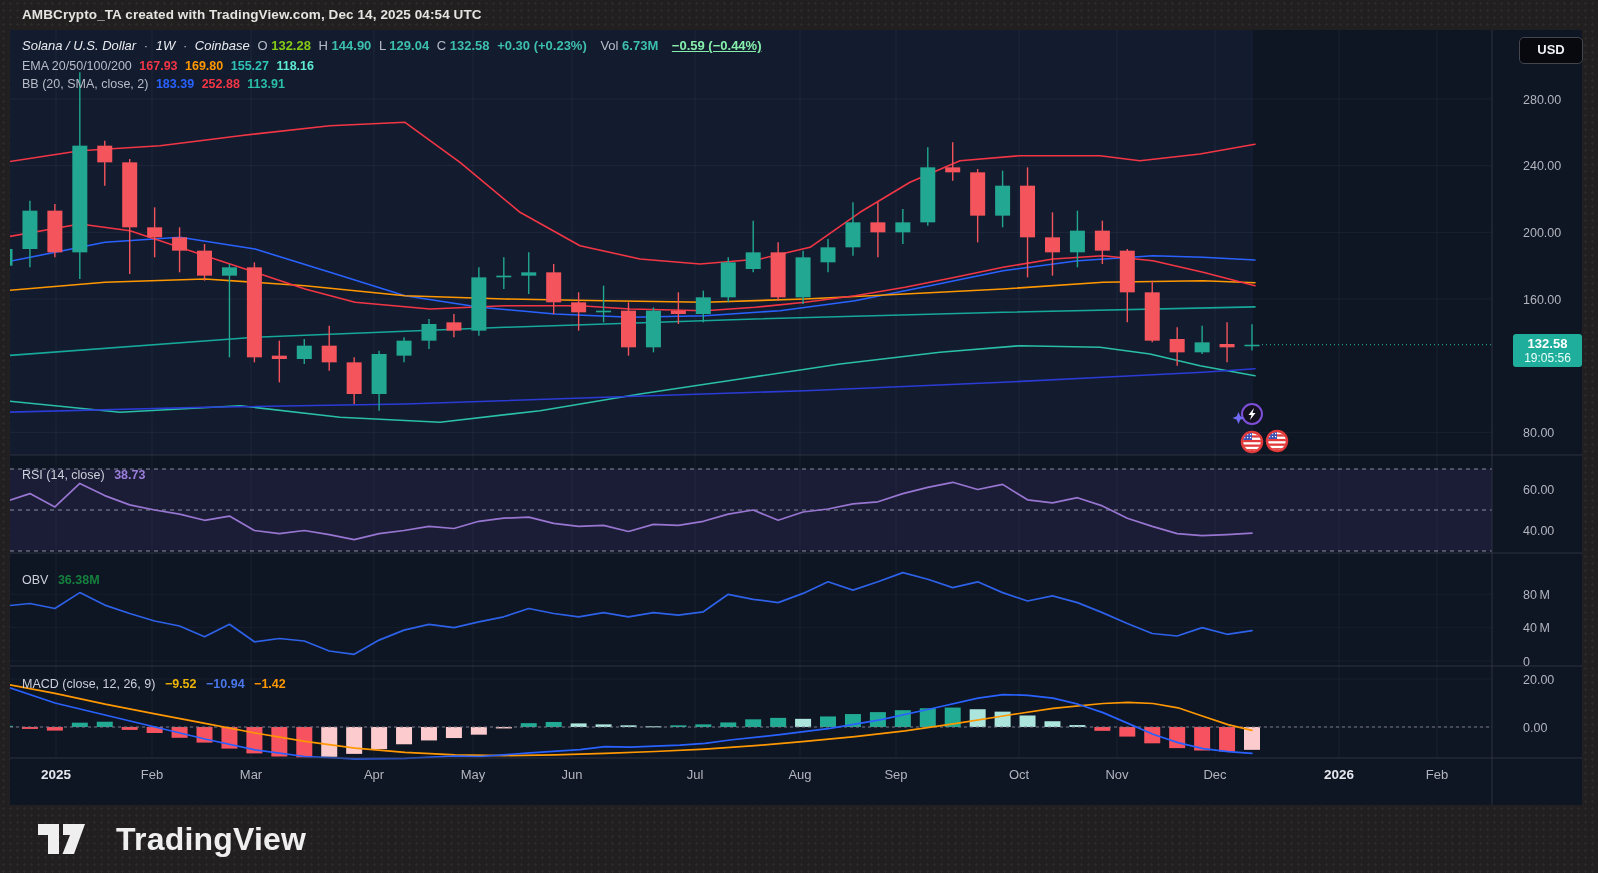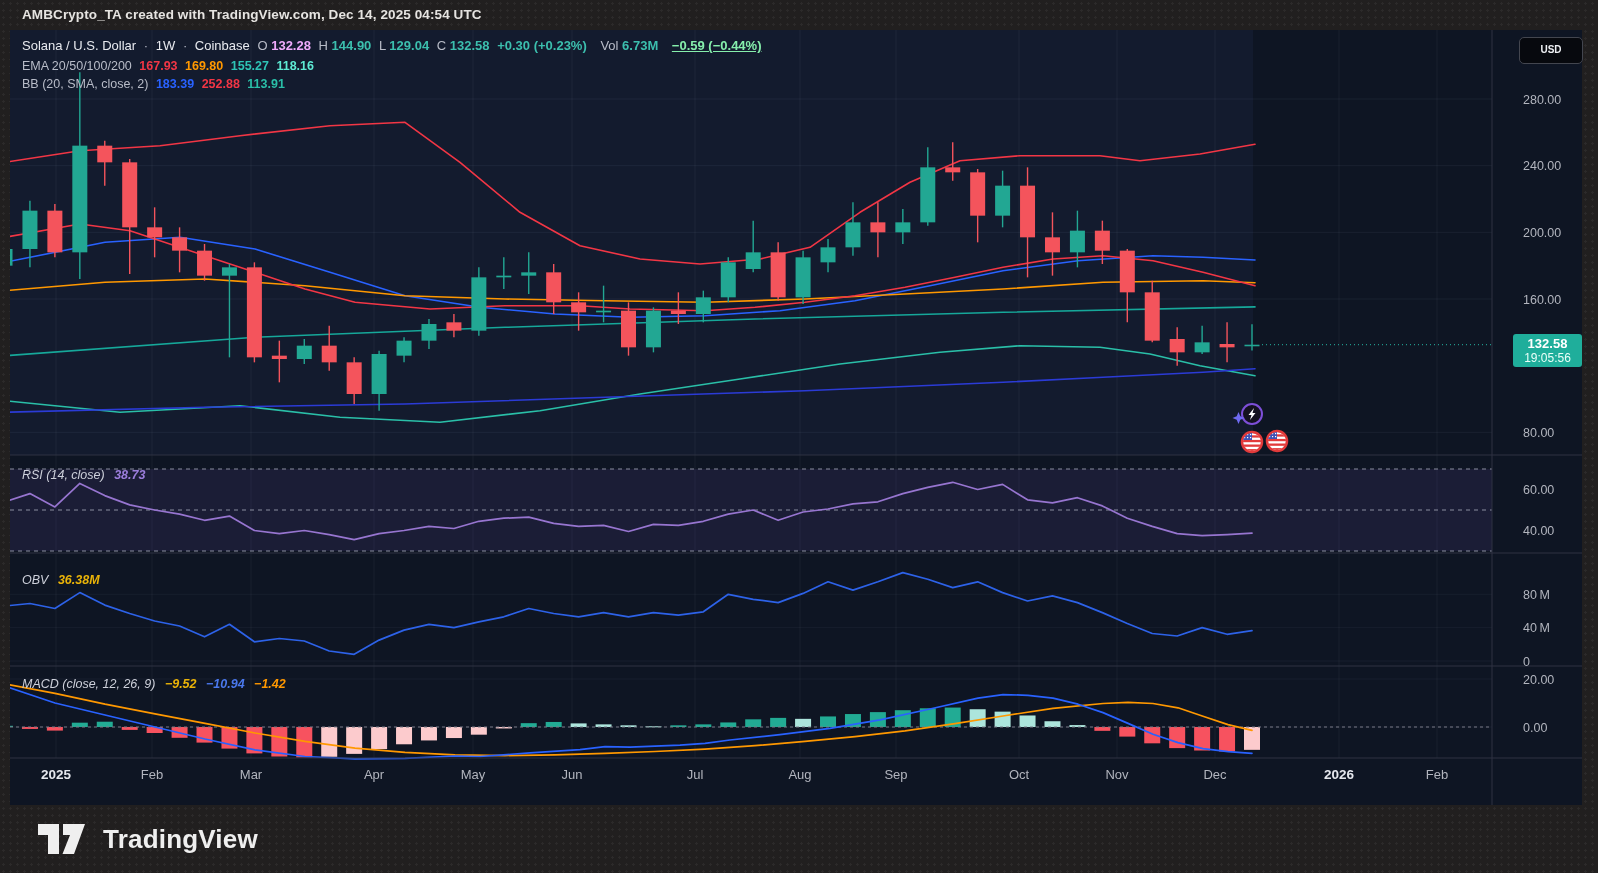--- a/index.html
+++ b/index.html
@@ -9,33 +9,33 @@
     background-image:radial-gradient(rgba(255,255,255,0.05) 1px, transparent 1.3px);
     background-size:7px 7px;
     font-family:"Liberation Sans", sans-serif;
     -webkit-font-smoothing:antialiased;
   }
   .topbar{position:absolute;left:0;top:0;width:1598px;height:30px;line-height:30px;
     padding-left:22px;font-size:13.5px;font-weight:700;color:#e6e4e1;letter-spacing:.1px;}
   .widget{position:absolute;left:10px;top:30px;width:1572px;height:775px;background:#0e1523;}
   .legend{position:absolute;left:12px;z-index:5;font-size:13px;color:#d6d9e0;white-space:nowrap;}
   .legend .lab{color:#b8bcc8;}
-  .legend .w{color:#e8eaef;}
+  .legend .w{color:#e8eaef;font-style:italic;}
   .legend span{margin-right:4px;}
   .legend .val{font-weight:600;}
   .row1{top:8px;}
   .row2{top:29px;font-size:12.5px;}
   .row3{top:47px;font-size:12.5px;}
-  .pane-legend{position:absolute;left:12px;z-index:5;font-size:12.5px;color:#cdd0da;white-space:nowrap;font-style:italic;}
+  .pane-legend{position:absolute;left:12px;z-index:5;font-size:12.5px;color:#cdd0da;white-space:nowrap;}
   .pane-legend .val{font-weight:600;margin-left:6px;}
   .usd-btn{position:absolute;left:1509px;top:7px;width:62px;height:25px;z-index:6;
     background:#07090e;border:1px solid #43464f;border-radius:5px;color:#eef0f4;
-    font-size:10px;font-weight:700;text-align:center;line-height:24px;}
+    font-size:13px;font-weight:700;text-align:center;line-height:24px;}
   .bottombar{position:absolute;left:0;top:805px;width:1598px;height:68px;display:flex;align-items:center;padding-left:38px;}
-  .brand-text{font-size:26px;font-weight:700;color:#efefef;margin-left:17px;letter-spacing:.2px;}
+  .brand-text{font-size:32px;font-weight:700;color:#efefef;margin-left:30px;letter-spacing:.2px;}
   svg text{font-family:"Liberation Sans", sans-serif;}
 </style>
 </head>
 <body>
 
 <div class="topbar">
   <span>AMBCrypto_TA created with TradingView.com, Dec 14, 2025 04:54 UTC</span>
 </div>
 
 <div class="widget">
@@ -315,21 +315,21 @@
       </g>
     </svg>
 
   <div class="legend row1">
     <span class="w">Solana / U.S. Dollar</span>
     <span class="lab">·</span>
     <span class="w">1W</span>
     <span class="lab">·</span>
     <span class="w">Coinbase</span>
     <span class="lab" style="margin-right:0">O</span>
-    <span class="val" style="color: #f0abfc; text-align: center;">132.28</span>
+    <span class="val" style="color: #84cc16; text-align: center;">132.28</span>
     <span class="lab" style="margin-right:0">H</span>
     <span class="val" style="color: rgb(60, 191, 174);">144.90</span>
     <span class="lab" style="margin-right:0">L</span>
     <span class="val" style="color: rgb(60, 191, 174);">129.04</span>
     <span class="lab" style="margin-right:0">C</span>
     <span class="val" style="color: rgb(60, 191, 174);">132.58</span>
     <span class="val" style="color: rgb(60, 191, 174);">+0.30 (+0.23%)</span>
     <span class="lab" style="margin-right:0;margin-left:6px">Vol</span>
     <span class="val" style="color: rgb(60, 191, 174);">6.73M</span>
     <span class="val" style="margin-left: 6px; color: #86efac; text-decoration: underline;">−0.59 (−0.44%)</span>
@@ -350,21 +350,21 @@
     <span class="val" style="color: rgb(42, 191, 168); margin-top: 24px;">113.91</span>
   </div>
 
   <div class="pane-legend" style="top:438px">
     <span>RSI (14, close)</span>
     <span class="val" style="color: rgb(155, 125, 219);">38.73</span>
   </div>
 
   <div class="pane-legend" style="top:543px">
     <span>OBV</span>
-    <span class="val" style="color: #eab308;">36.38M</span>
+    <span class="val" style="color: #15803d;">36.38M</span>
   </div>
 
   <div class="pane-legend" style="top:647px">
     <span>MACD (close, 12, 26, 9)</span>
     <span class="val" style="color: #eab308;">−9.52</span>
     <span class="val" style="color: rgb(74, 120, 236);">−10.94</span>
     <span class="val" style="color: rgb(255, 152, 0);">−1.42</span>
   </div>
 
   <div class="usd-btn">USD</div>

